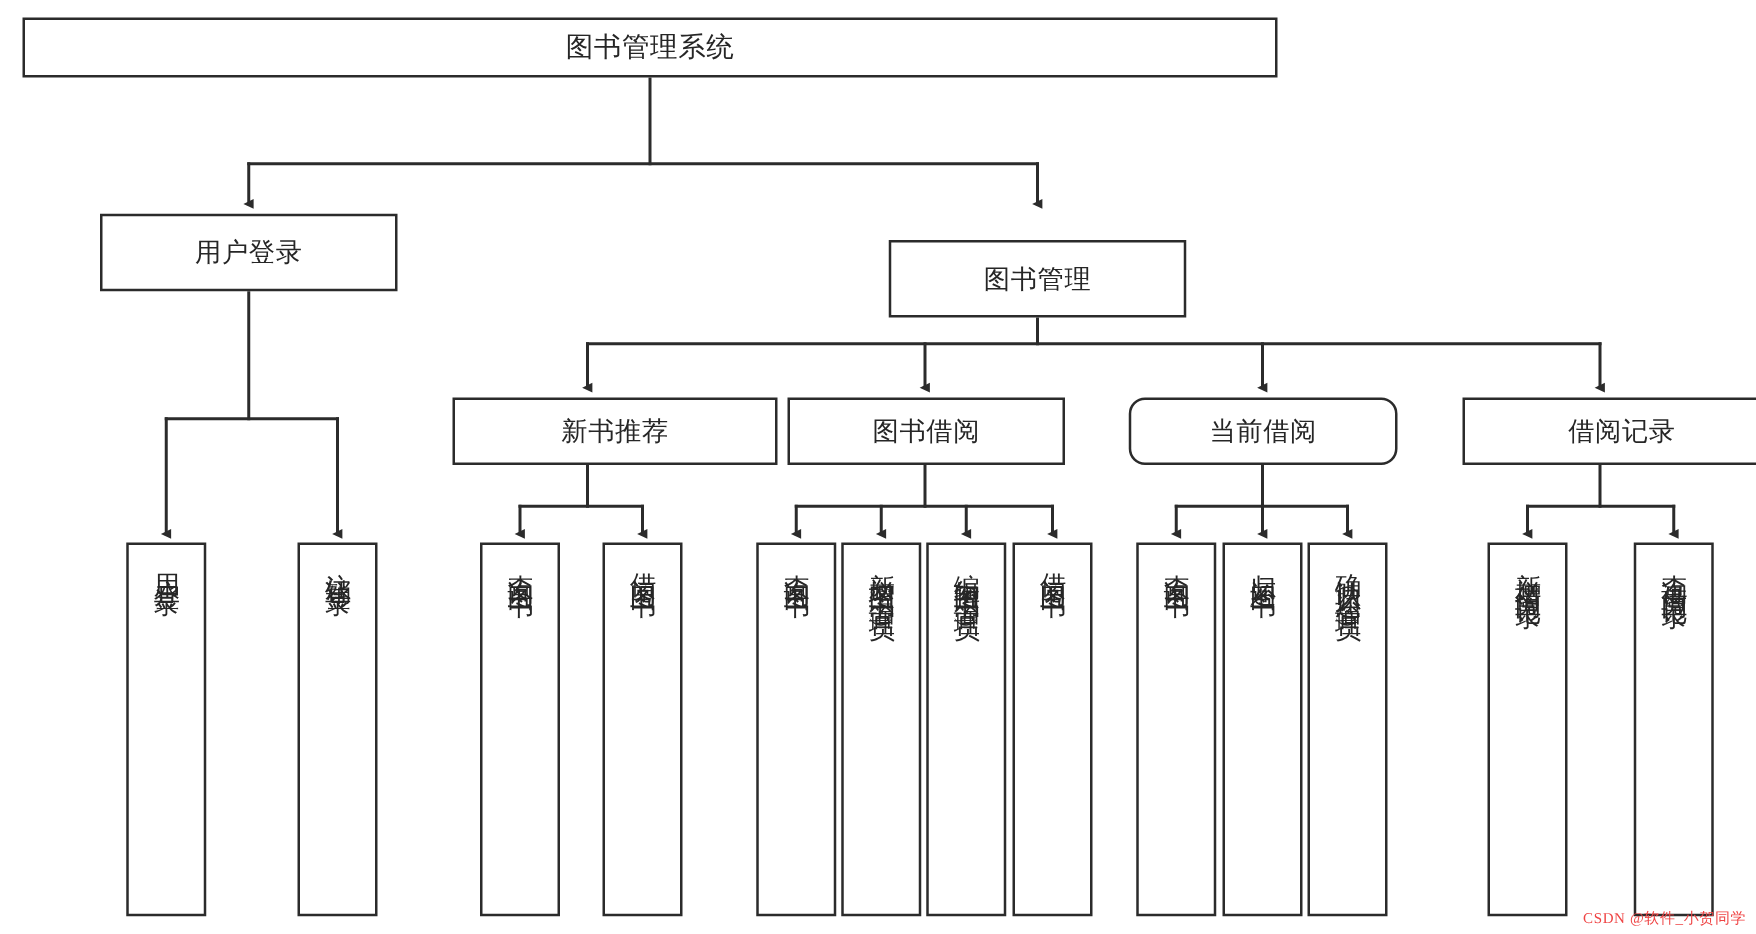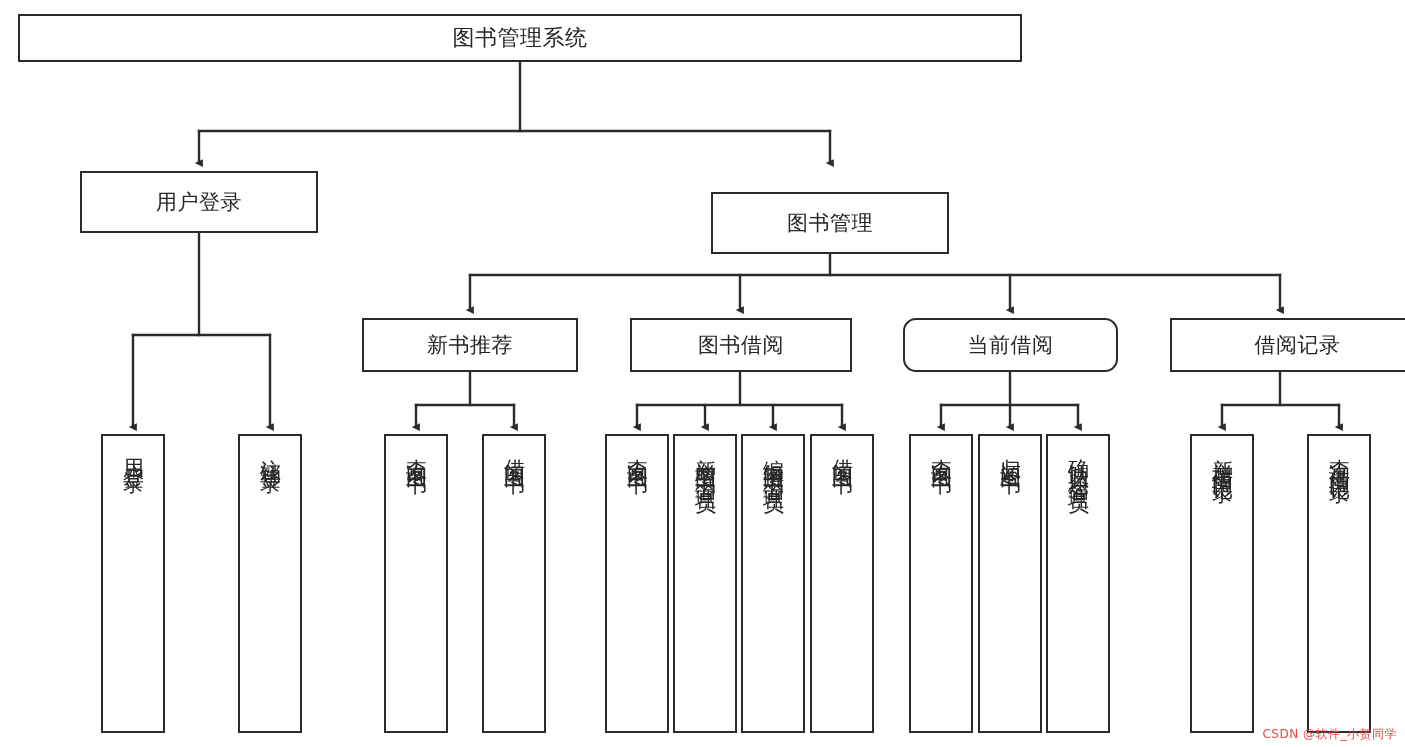--- a/index.html
+++ b/index.html
@@ -11,20 +11,21 @@
   body {
     font-family: "DejaVu Sans", "Liberation Sans", sans-serif;
     color: #1f1f1f;
   }
   #diagram-canvas {
     position: relative;
     width: 1405px;
     height: 747px;
     background: #ffffff;
     overflow: hidden;
+    font-family: Liberation Serif, serif;
   }
   #edges-layer {
     position: absolute;
     left: 0;
     top: 0;
     width: 1405px;
     height: 747px;
   }
   .node {
     position: absolute;
@@ -133,21 +134,21 @@
     <span class="node-label">图书管理系统</span>
   </div>
 
   <div class="node horiz" style="left:80px; top:171px; width:238px; height:62px;">
     <span class="node-label">用户登录</span>
   </div>
   <div class="node horiz" style="left:711px; top:171px; width:238px; height:62px;margin-top:21px;">
     <span class="node-label">图书管理</span>
   </div>
 
-  <div class="node horiz" style="left:362px; top:318px; width:216px; height:54px;">
+  <div class="node horiz" style="left:362px; top:318px; width:260px; height:54px;">
     <span class="node-label">新书推荐</span>
   </div>
   <div class="node horiz" style="left:630px; top:318px; width:222px; height:54px;text-align:center;">
     <span class="node-label">图书借阅</span>
   </div>
   <div class="node horiz" style="left:903px; top:318px; width:215px; height:54px;border-radius:13px;">
     <span class="node-label">当前借阅</span>
   </div>
   <div class="node horiz" style="left:1170px; top:318px; width:255px; height:54px;">
     <span class="node-label">借阅记录</span>

